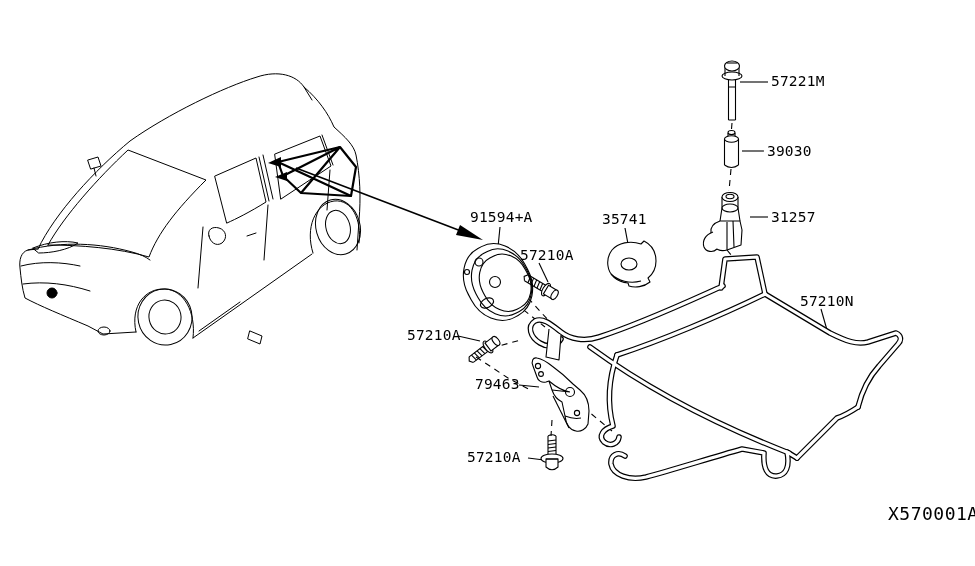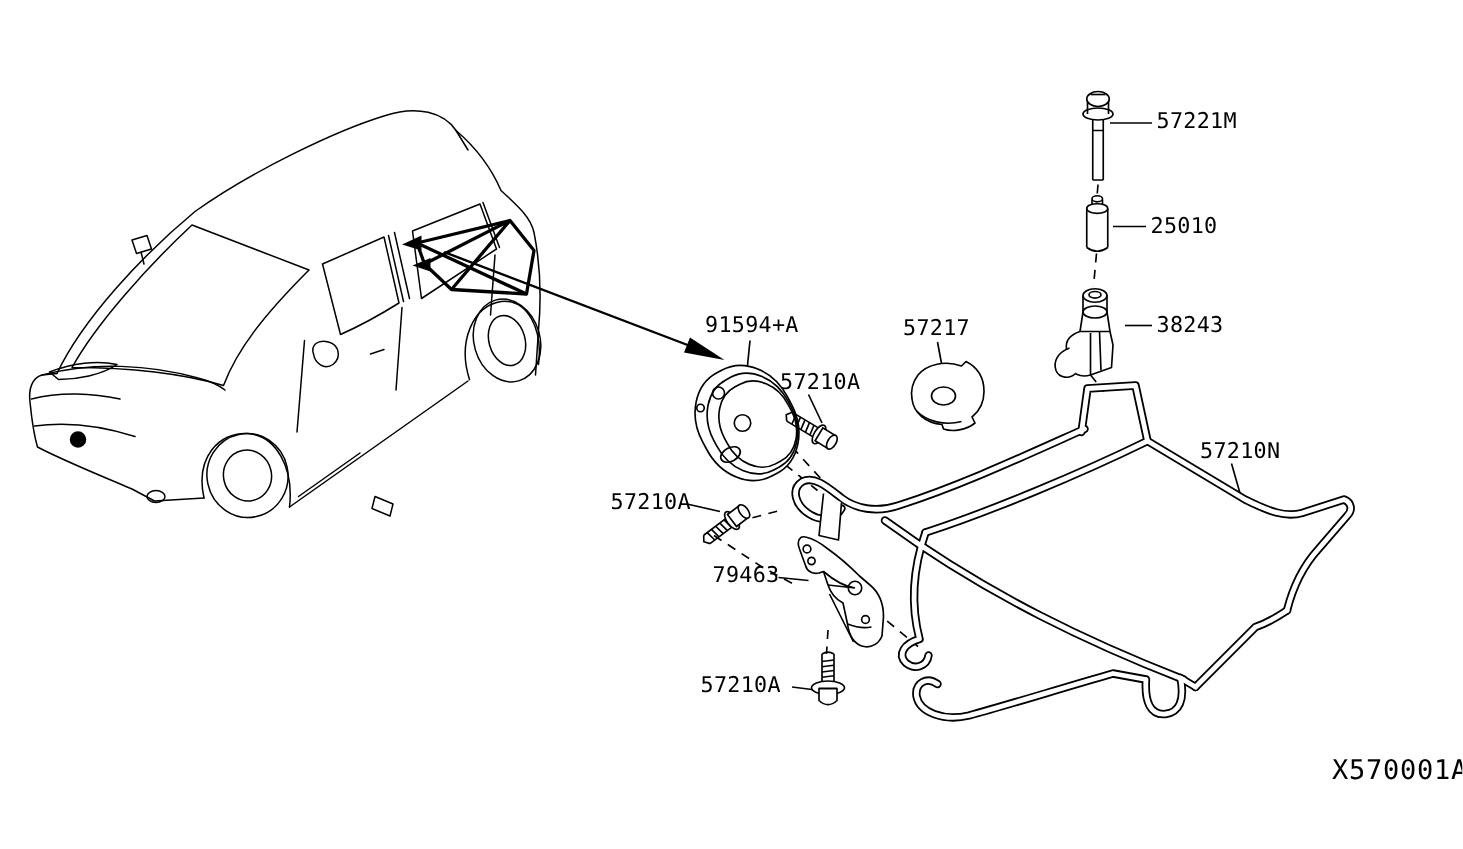--- a/index.html
+++ b/index.html
@@ -199,24 +199,24 @@
   <g fill="none" stroke="#000" stroke-width="1.1">
     <path d="M548,436 Q552,433.5 556,436 M548,436 L548,456 M556,436 L556,456"></path>
     <path d="M548,441 L556,440 M548,444.5 L556,443.5 M548,448 L556,447 M548,451.5 L556,450.5"></path>
     <ellipse cx="552" cy="458.5" rx="11" ry="4.5" fill="#fff"></ellipse>
     <path d="M546,459 L546,467 Q552,472.5 558,467 L558,459 Z" fill="#fff"></path>
     <path d="M546,459 L558,459"></path>
   </g>
 </svg>
 
   <div class="lbl" style="left:771px;top:74px">57221M</div>
-  <div class="lbl" style="left:767px;top:144px">25010</div>
-  <div class="lbl" style="left:771px;top:210px">38243</div>
+  <div class="lbl" style="left:767px;top:144px">39030</div>
+  <div class="lbl" style="left:771px;top:210px">31257</div>
   <div class="lbl" style="left:470px;top:210px">91594+A</div>
   <div class="lbl" style="left:520px;top:248px">57210A</div>
-  <div class="lbl" style="left:602px;top:212px">57217</div>
+  <div class="lbl" style="left:602px;top:212px">35741</div>
   <div class="lbl" style="left:800px;top:294px">57210N</div>
   <div class="lbl" style="left:407px;top:328px">57210A</div>
   <div class="lbl" style="left:475px;top:377px">79463</div>
   <div class="lbl" style="left:467px;top:450px">57210A</div>
 
   <div class="code" style="left:888px;top:506px">X570001A</div>
 </div>
 
 </body></html>

